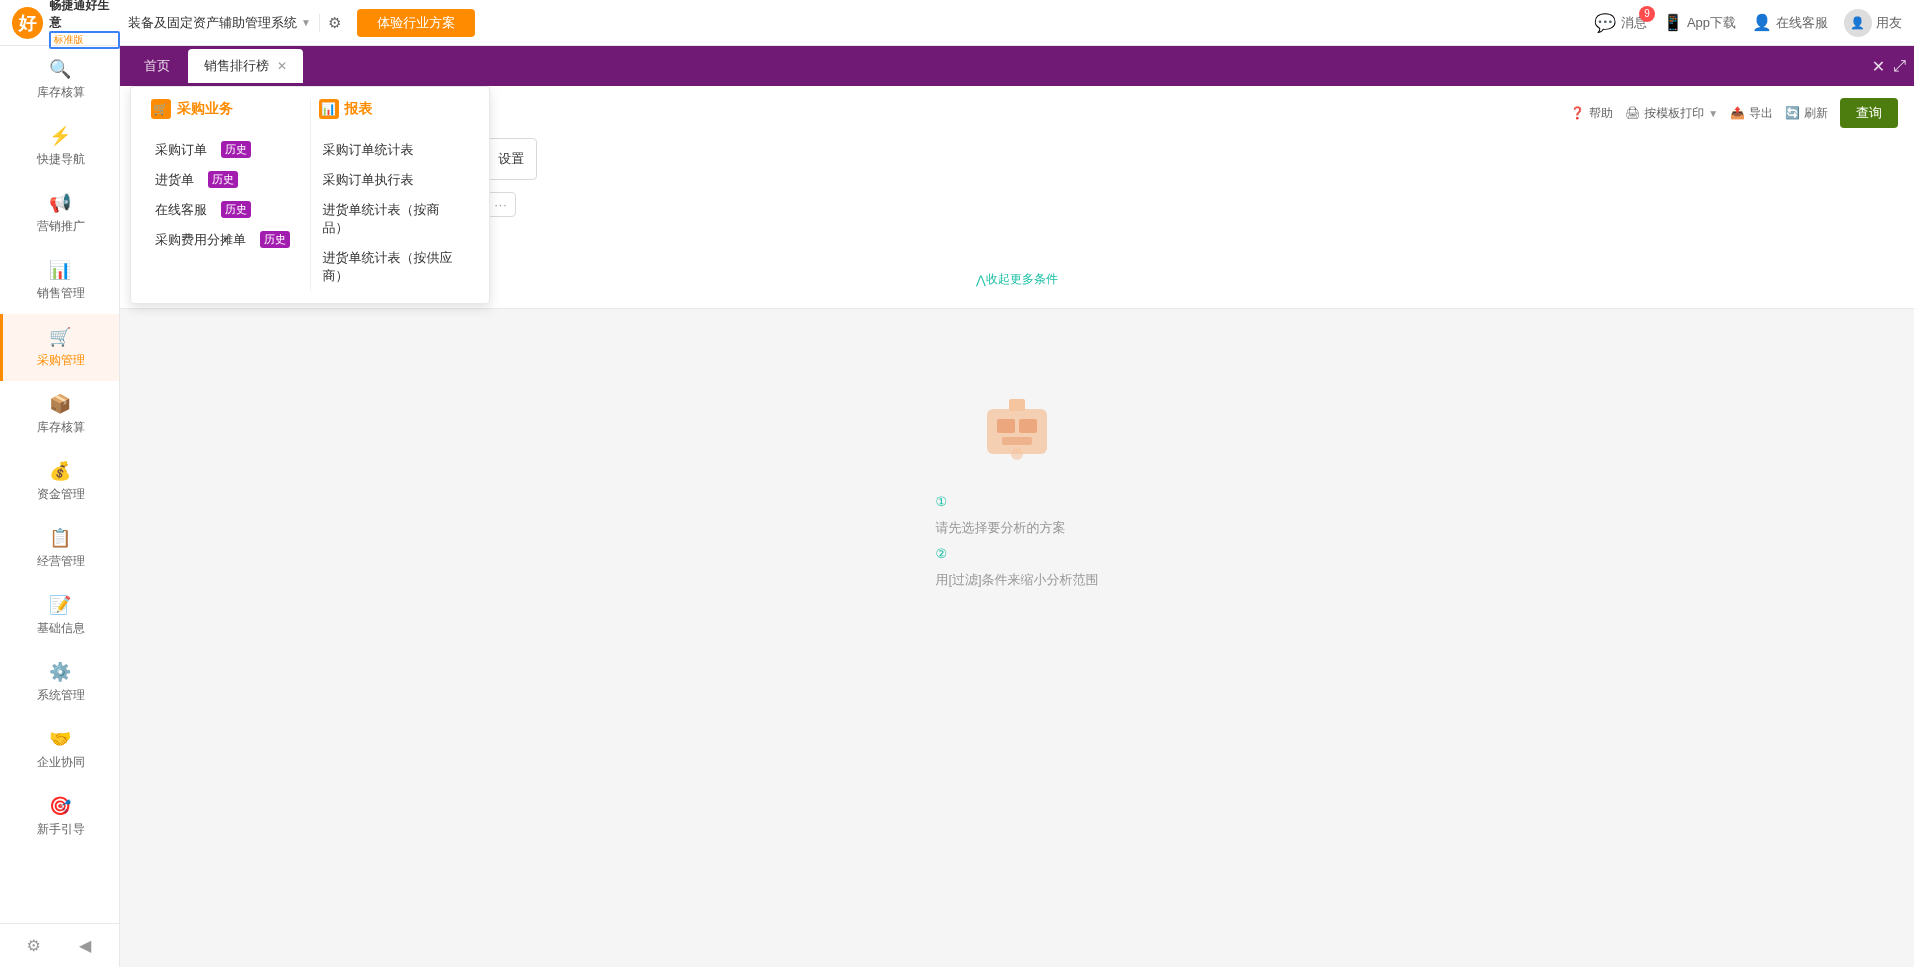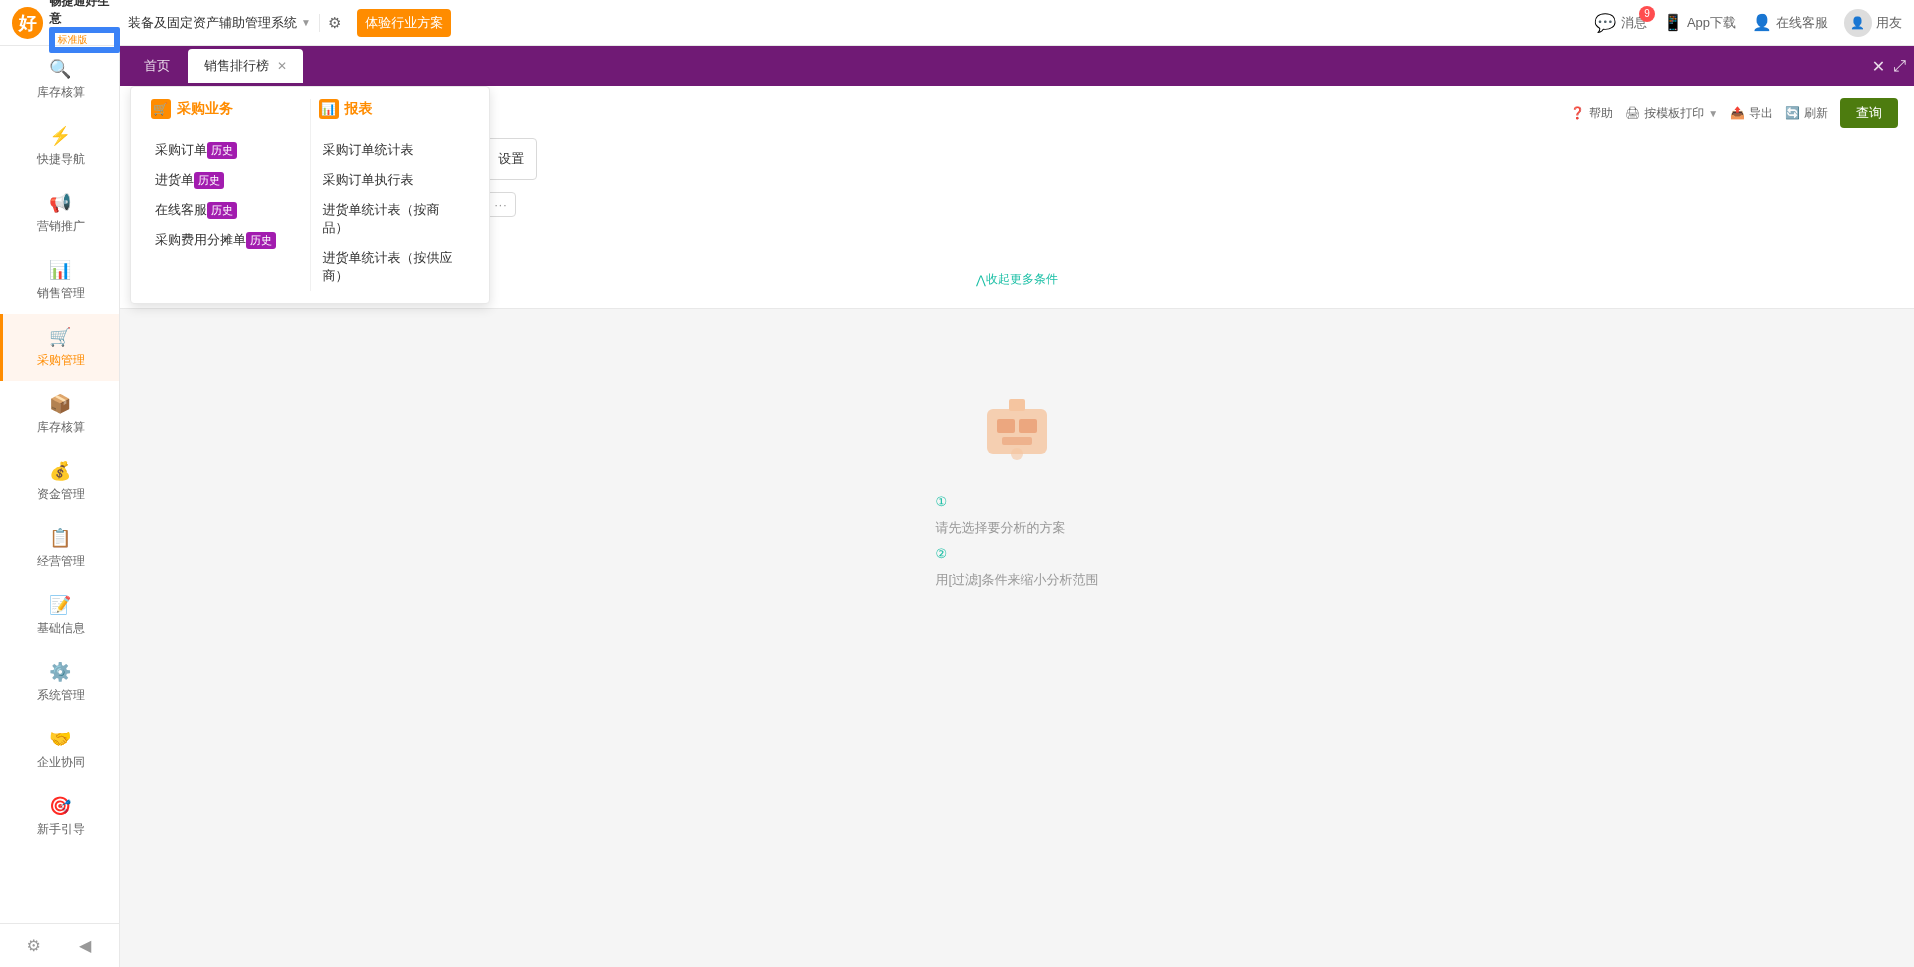--- a/index.html
+++ b/index.html
@@ -23,35 +23,35 @@
       gap: 6px;
       flex-shrink: 0;
     }
     .logo-icon {
       width: 32px; height: 32px;
       background: #ff8c00;
       border-radius: 50%;
       display: flex; align-items: center; justify-content: center;
       color: #fff; font-size: 18px; font-weight: bold;
     }
-    .logo-badge { font-size: 10px; color: #ff8c00; border: 6px solid #3b82f6; border-radius: 2px; padding: 0 2px; }
+    .logo-badge { font-size: 10px; color: #ff8c00; border: 2px solid #3b82f6; border-radius: 2px; padding: 0 2px; }
     .topbar-system {
       display: flex; align-items: center; gap: 4px;
       font-size: 13px; color: #333; cursor: pointer;
       padding: 0 8px;
       border-right: 1px solid #e8e8e8;
     }
     .topbar-system .arrow { color: #999; font-size: 10px; }
     .topbar-gear { padding: 0 8px; color: #666; cursor: pointer; font-size: 15px; }
     .topbar-solution {
       background: #ff8c00;
       color: #fff;
       border: none;
       border-radius: 4px;
-      padding: 5px 8px;
+      padding: 5px 20px;
       font-size: 13px;
       cursor: pointer;
       margin-left: 8px;
     }
     .topbar-right {
       margin-left: auto;
       display: flex; align-items: center; gap: 16px;
     }
     .topbar-right-item {
       display: flex; align-items: center; gap: 4px;
@@ -232,21 +232,21 @@
       font-size: 14px; font-weight: bold; color: #ff8c00;
       margin-bottom: 10px; padding-bottom: 6px;
     }
     .dropdown-col-title-icon {
       width: 20px; height: 20px;
       background: #ff8c00; border-radius: 3px;
       display: flex; align-items: center; justify-content: center;
       font-size: 12px; color: #fff;
     }
     .dropdown-item {
-      display: flex; align-items: center; gap: 0;
+      display: flex; align-items: flex-start; gap: 14px;
       padding: 6px 4px; cursor: pointer; color: #333; font-size: 13px;
       border-radius: 3px;
     }
     .history-badge {
       background: #a21caf; color: #fff;
       border-radius: 3px; font-size: 11px;
       padding: 1px 4px;
     }
 
     

